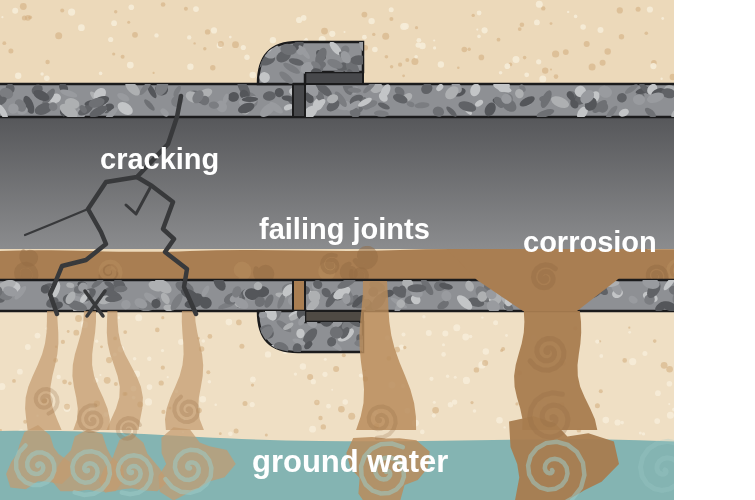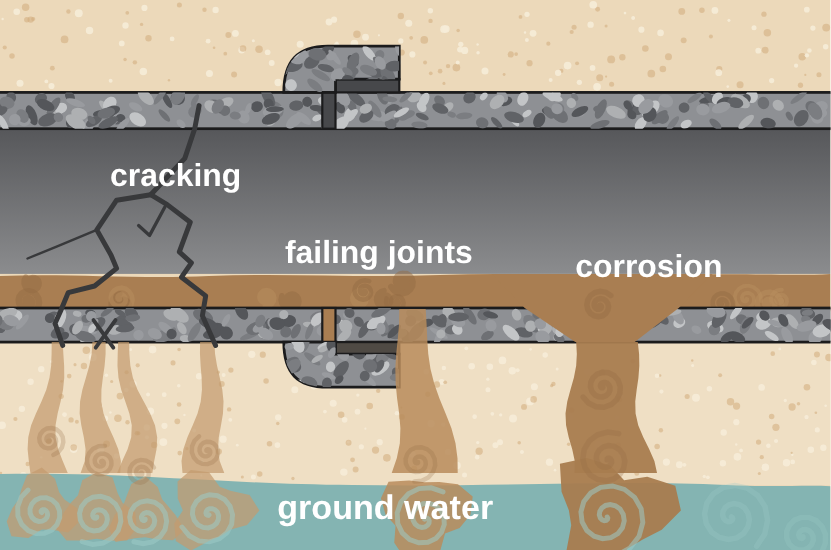--- a/index.html
+++ b/index.html
@@ -1,16 +1,16 @@
 <!DOCTYPE html>
 <html><head>
 <meta charset="utf-8">
 <style>
   html,body{margin:0;padding:0;background:#fff;}
-  #stage{width:755px;height:500px;overflow:hidden;position:relative;}
+  #stage{width:674px;height:500px;overflow:hidden;position:relative;}
   svg text{
     font-family:"Liberation Sans","DejaVu Sans",sans-serif;
     font-weight:700;
     fill:#ffffff;
   }
   .lbl{font-size:29px;}
   .lbl-big{font-size:31px;}
 </style>
 </head>
 <body>

